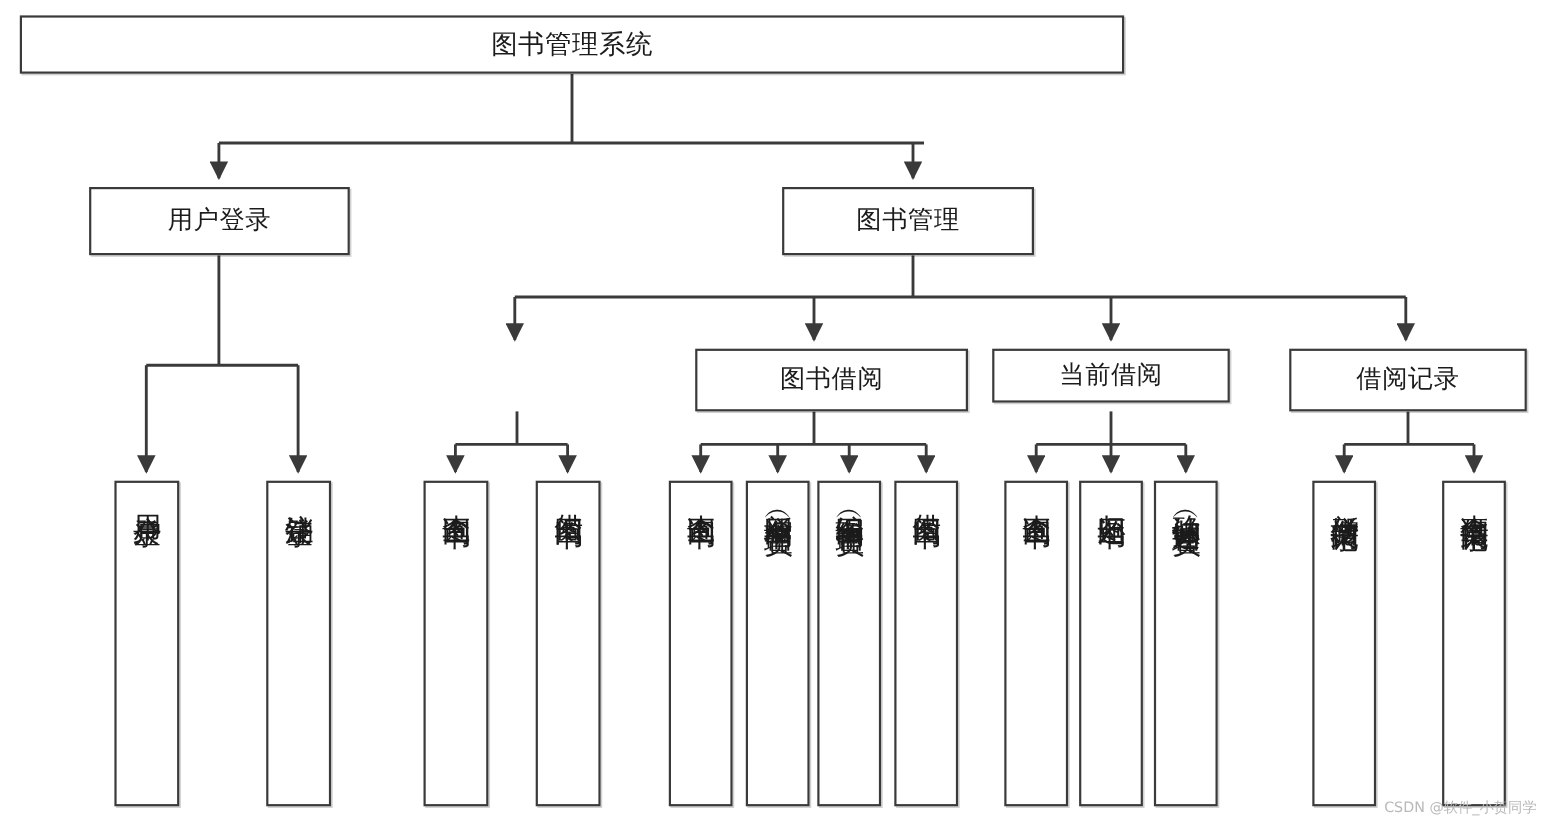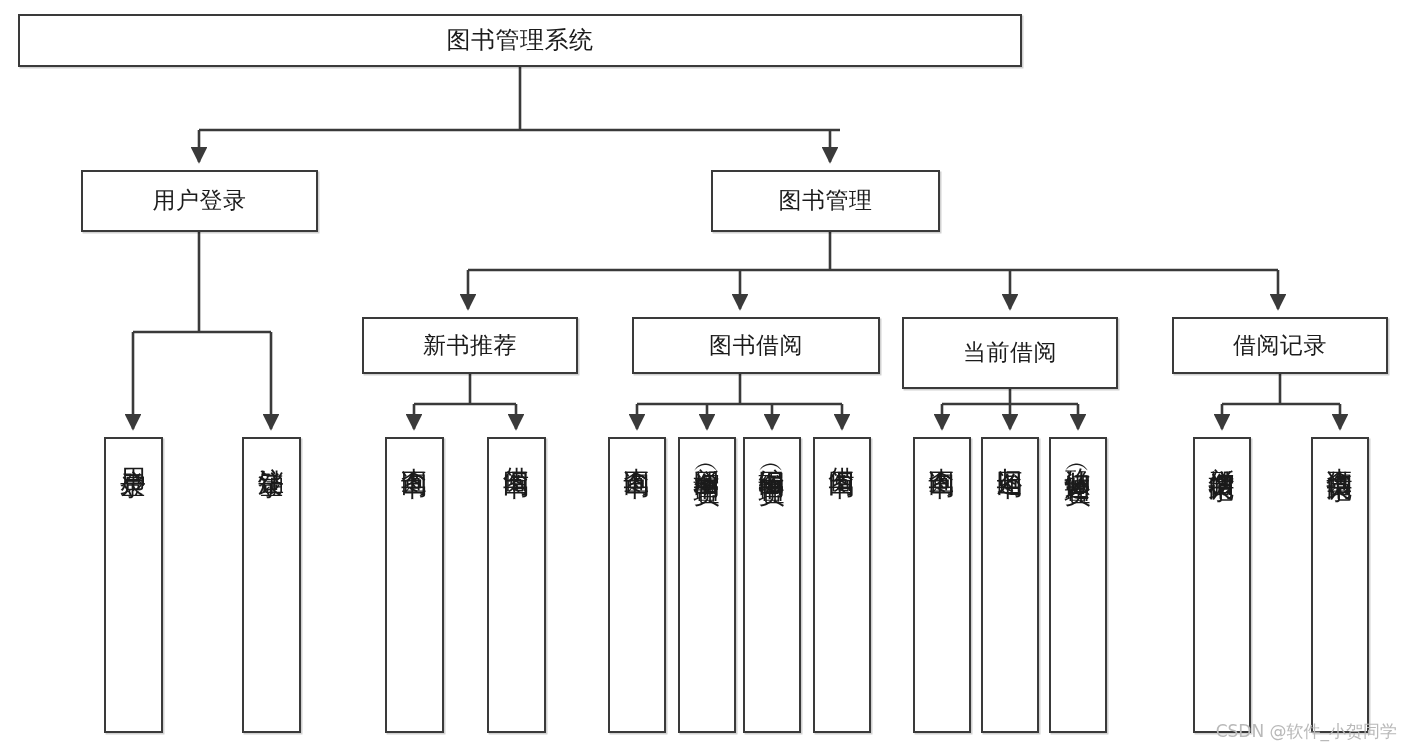--- a/index.html
+++ b/index.html
@@ -59,21 +59,21 @@
     text-orientation: upright;
     font-size: 26px;
     letter-spacing: 2px;
     line-height: 1;
     margin: 0 auto;
   }
   #watermark {
     position: absolute;
     right: 8px;
     bottom: 4px;
-    font-size: 17px;
+    font-size: 13px;
     color: #b9b9b9;
     font-family: "DejaVu Sans", "Liberation Sans", sans-serif;
     white-space: nowrap;
     user-select: none;
   }
 </style>
 </head>
 <body>
 
 <div id="canvas">
@@ -134,27 +134,24 @@
     <span class="node-label">图书管理系统</span>
   </div>
 
   <div class="node horiz" style="left:81px; top:170px; width:237px; height:62px;">
     <span class="node-label">用户登录</span>
   </div>
   <div class="node horiz" style="left:711px; top:170px; width:229px; height:62px;">
     <span class="node-label">图书管理</span>
   </div>
 
-  <div class="node horiz" style="left:362px; top:317px; width:216px; height:57px;">
-    <span class="node-label">新书推荐</span>
-  </div>
   <div class="node horiz" style="left:632px; top:317px; width:248px; height:57px;">
     <span class="node-label">图书借阅</span>
   </div>
-  <div class="node horiz" style="left:902px; top:317px; width:216px; height:72px;">
+  <div class="node horiz" style="left:902px; top:317px; width:216px; height:49px;">
     <span class="node-label">当前借阅</span>
   </div>
   <div class="node horiz" style="left:1172px; top:317px; width:216px; height:57px;">
     <span class="node-label">借阅记录</span>
   </div>
 
   <div class="node vert" style="left:104px; top:437px; width:59px; height:296px;">
     <span class="node-label">用户登录</span>
   </div>
   <div class="node vert" style="left:242px; top:437px; width:59px; height:296px;">

